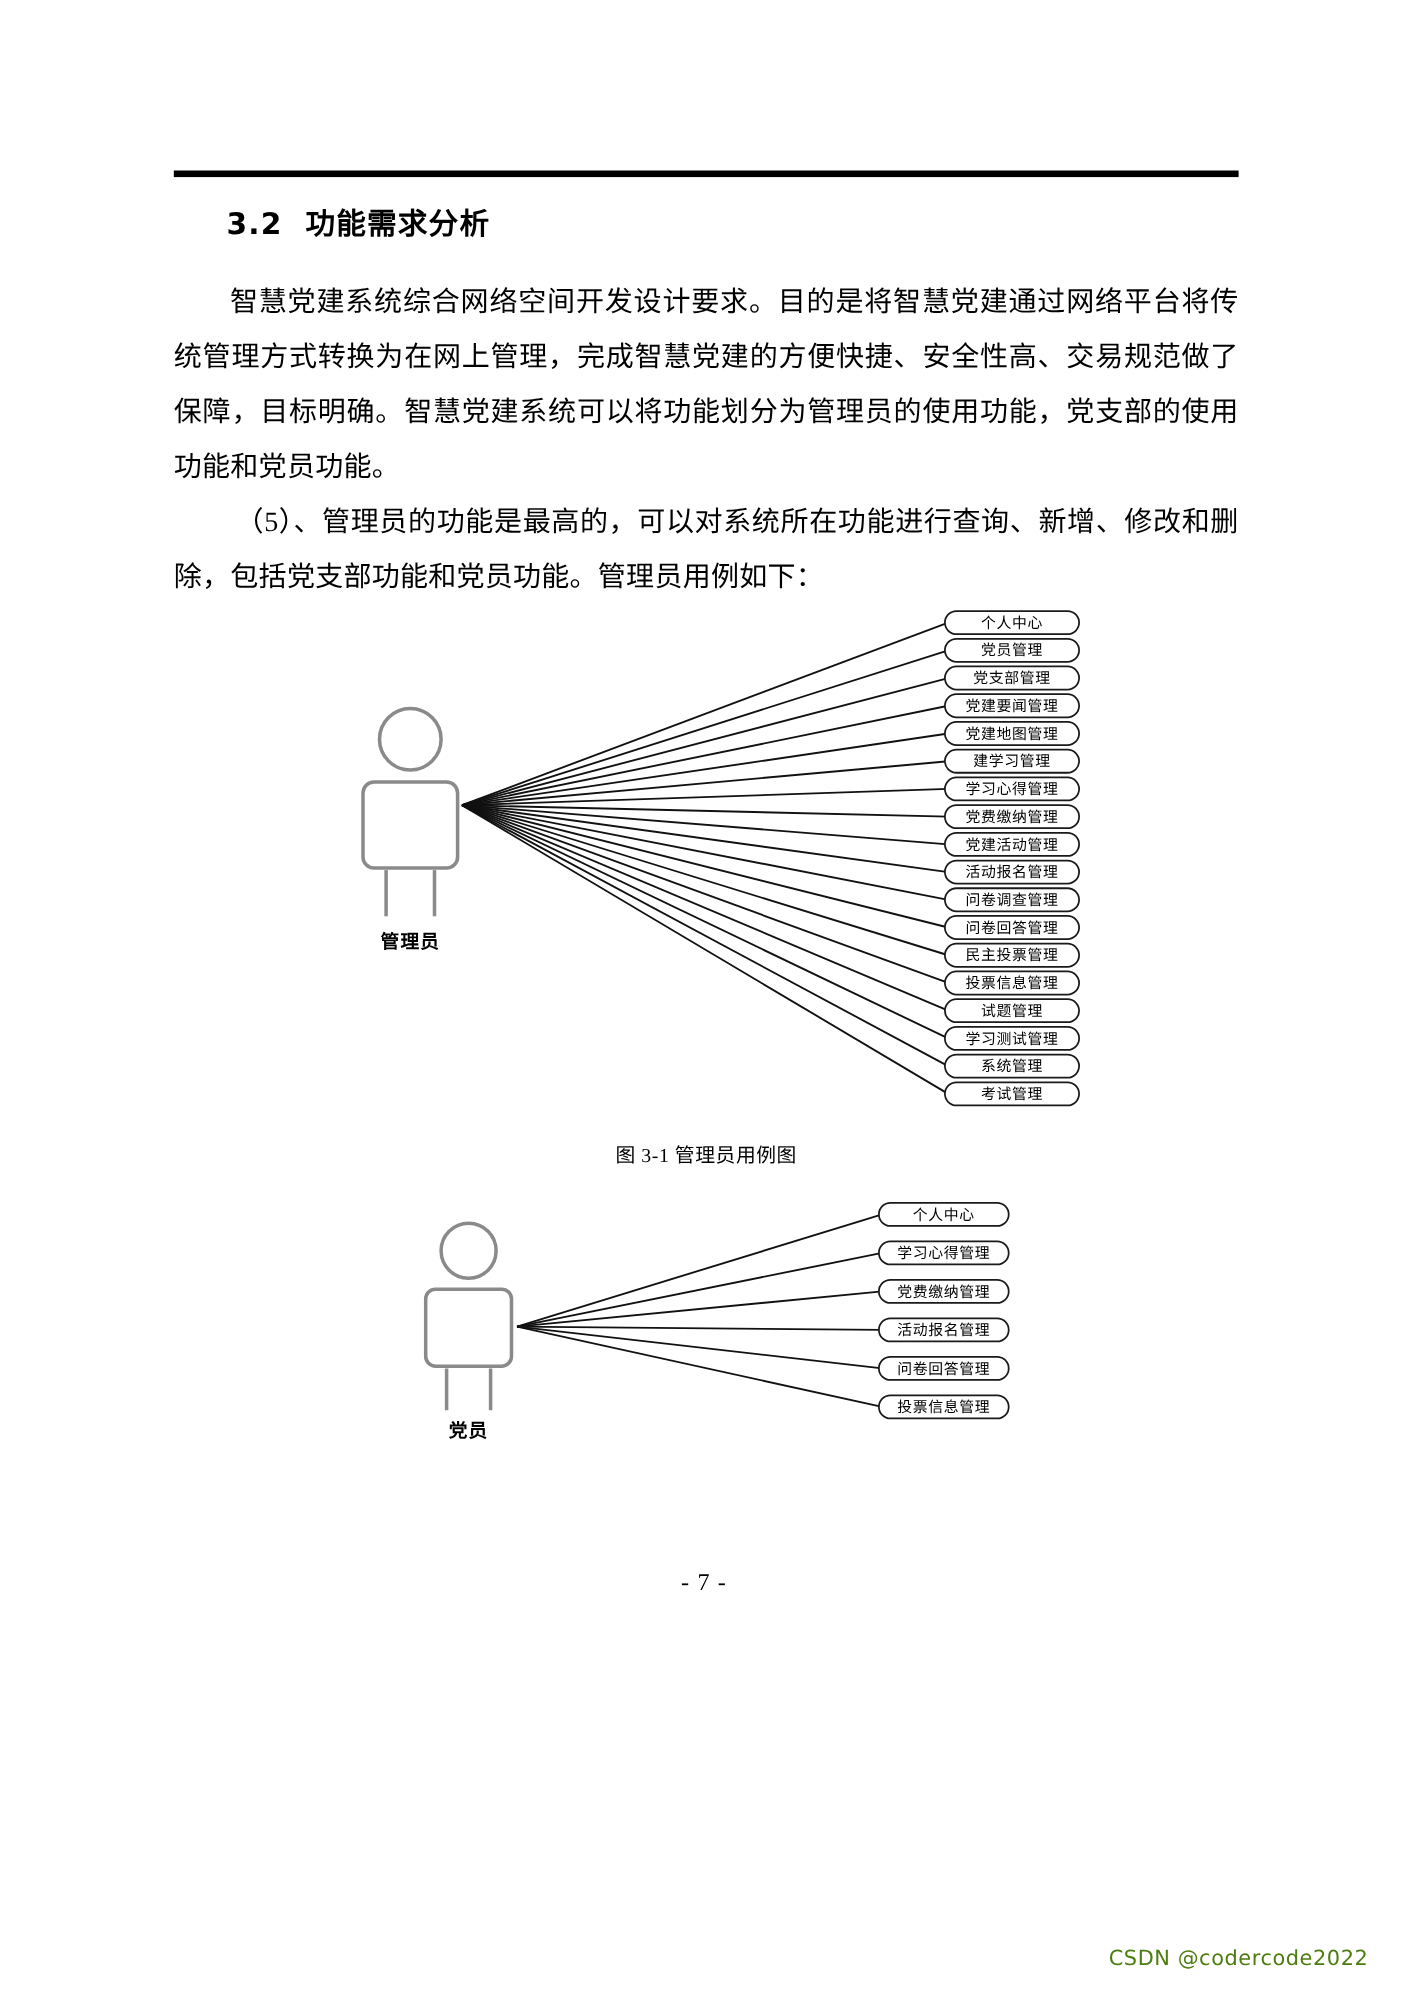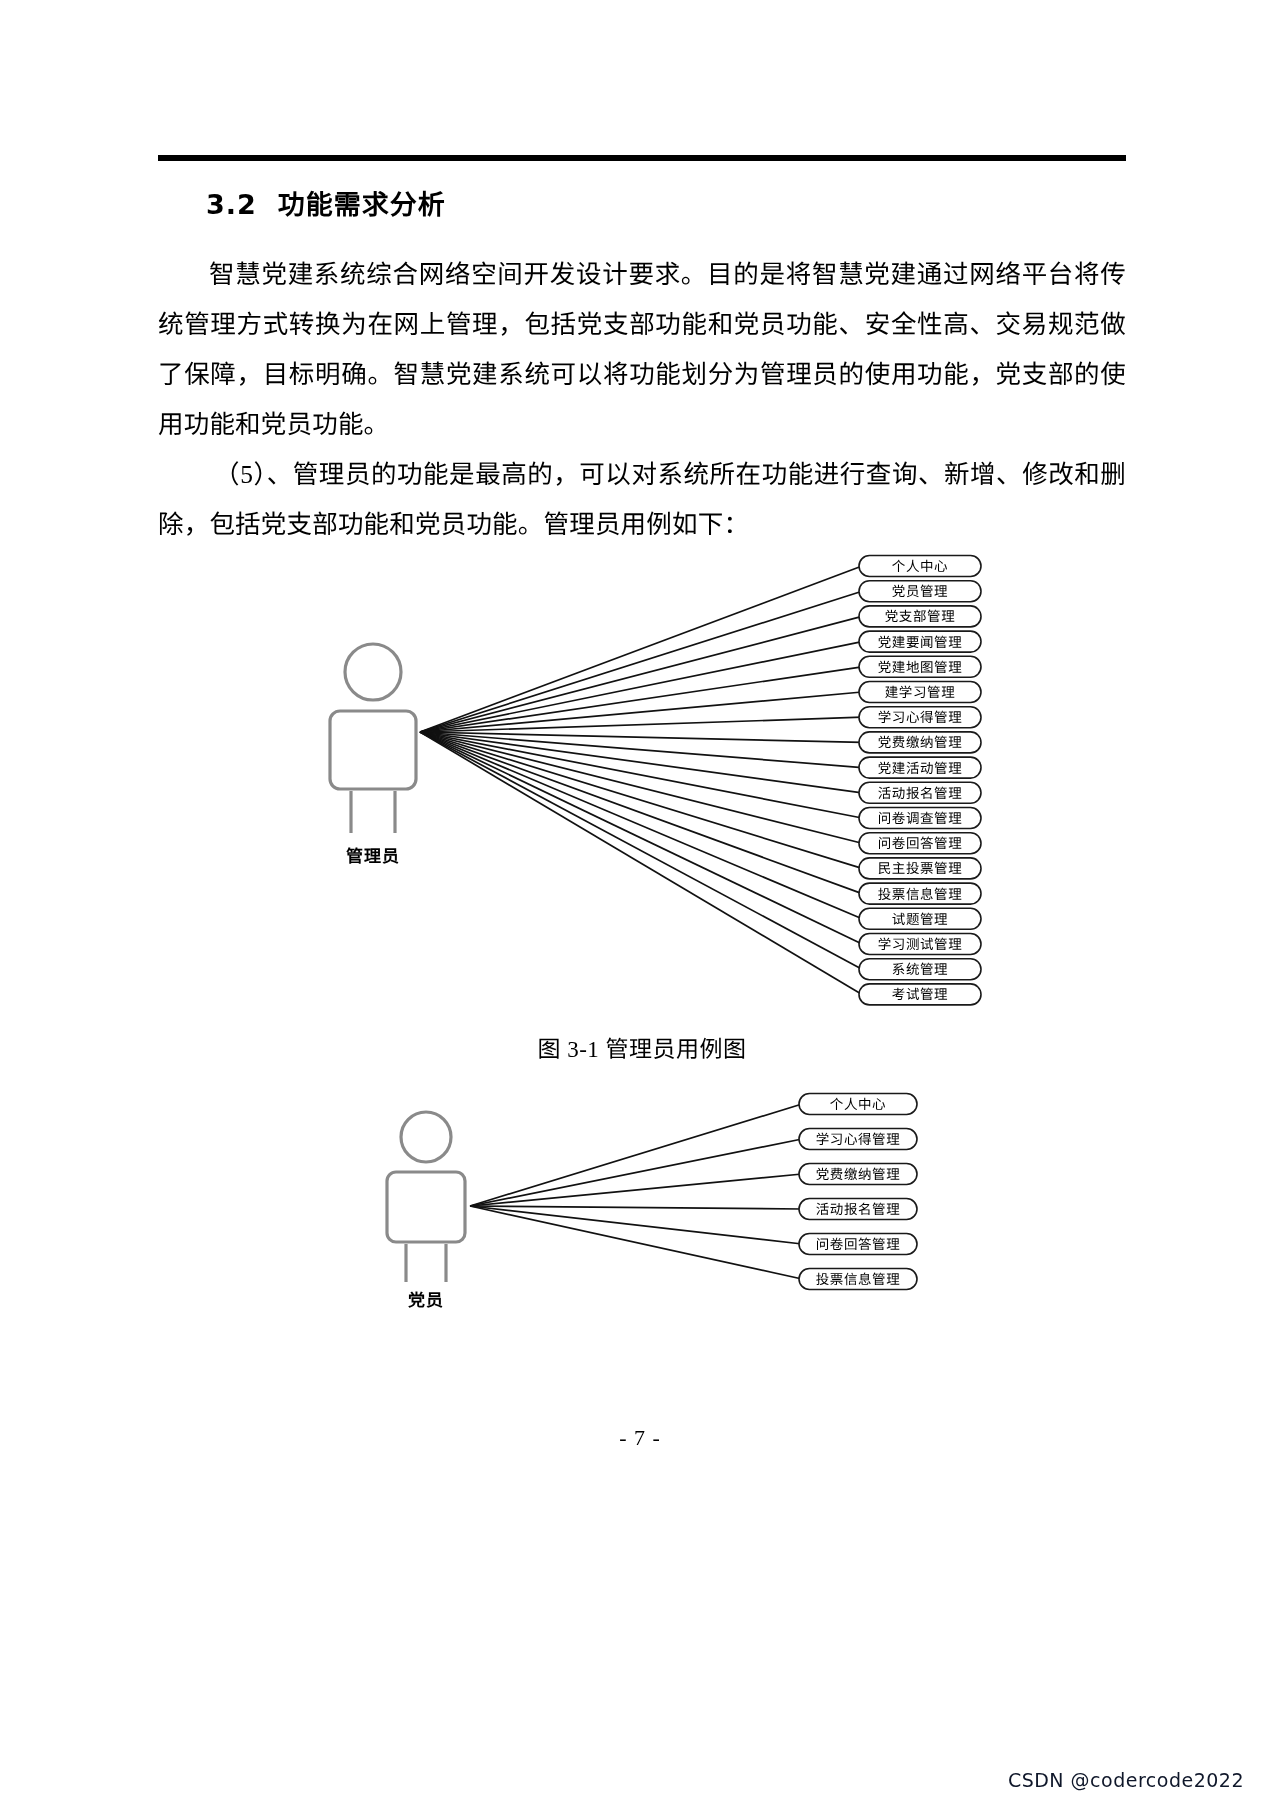--- a/index.html
+++ b/index.html
@@ -51,21 +51,21 @@
     margin: 0 0 0 0;
     text-align: justify;
     text-justify: inter-ideograph;
     text-indent: 2em;
     letter-spacing: 0.2px;
   }
   p.body-text.tight {
     text-indent: 2.2em;
   }
   .fig-caption {
-    font-size: 23px;
+    font-size: 18px;
     text-align: center;
     margin: 10px 0 12px 0;
     line-height: 40px;
     letter-spacing: 0.5px;
   }
   .diagram-wrap {
     position: relative;
     width: 968px;
   }
   #diagram-admin { height: 470px; }
@@ -110,36 +110,36 @@
     text-align: center;
     font-size: 22px;
     letter-spacing: 1px;
   }
   .watermark {
     position: absolute;
     right: 36px;
     bottom: 20px;
     font-family: "DejaVu Sans", "Liberation Sans", sans-serif;
     font-size: 19px;
-    color: #0f172a;
+    color: #4d7c0f;
     letter-spacing: 0.5px;
   }
 </style>
 </head>
 <body>
 
 <div class="page">
 
   <div class="content">
 
     <div class="header-rule"></div>
 
     <h2 class="section-title">3.2  功能需求分析</h2>
 
-    <p class="body-text">智慧党建系统综合网络空间开发设计要求。目的是将智慧党建通过网络平台将传统管理方式转换为在网上管理，包括党支部功能和党员功能、安全性高、交易规范做了保障，目标明确。智慧党建系统可以将功能划分为管理员的使用功能，党支部的使用功能和党员功能。</p>
+    <p class="body-text">智慧党建系统综合网络空间开发设计要求。目的是将智慧党建通过网络平台将传统管理方式转换为在网上管理，完成智慧党建的方便快捷、安全性高、交易规范做了保障，目标明确。智慧党建系统可以将功能划分为管理员的使用功能，党支部的使用功能和党员功能。</p>
 
     <p class="body-text tight">（5）、管理员的功能是最高的，可以对系统所在功能进行查询、新增、修改和删除，包括党支部功能和党员功能。管理员用例如下：</p>
 
     <div class="diagram-wrap" id="diagram-admin">
       <svg width="968" height="470" viewBox="0 0 968 470">
 
         <g>
           <circle class="actor-stroke" cx="215" cy="122" r="28"></circle>
           <path class="actor-stroke" d="M182 161 h66 a10 10 0 0 1 10 10 v58 a10 10 0 0 1 -10 10 h-66 a10 10 0 0 1 -10 -10 v-58 a10 10 0 0 1 10 -10 z"></path>
           <path class="actor-stroke" d="M193 241 v42"></path>

